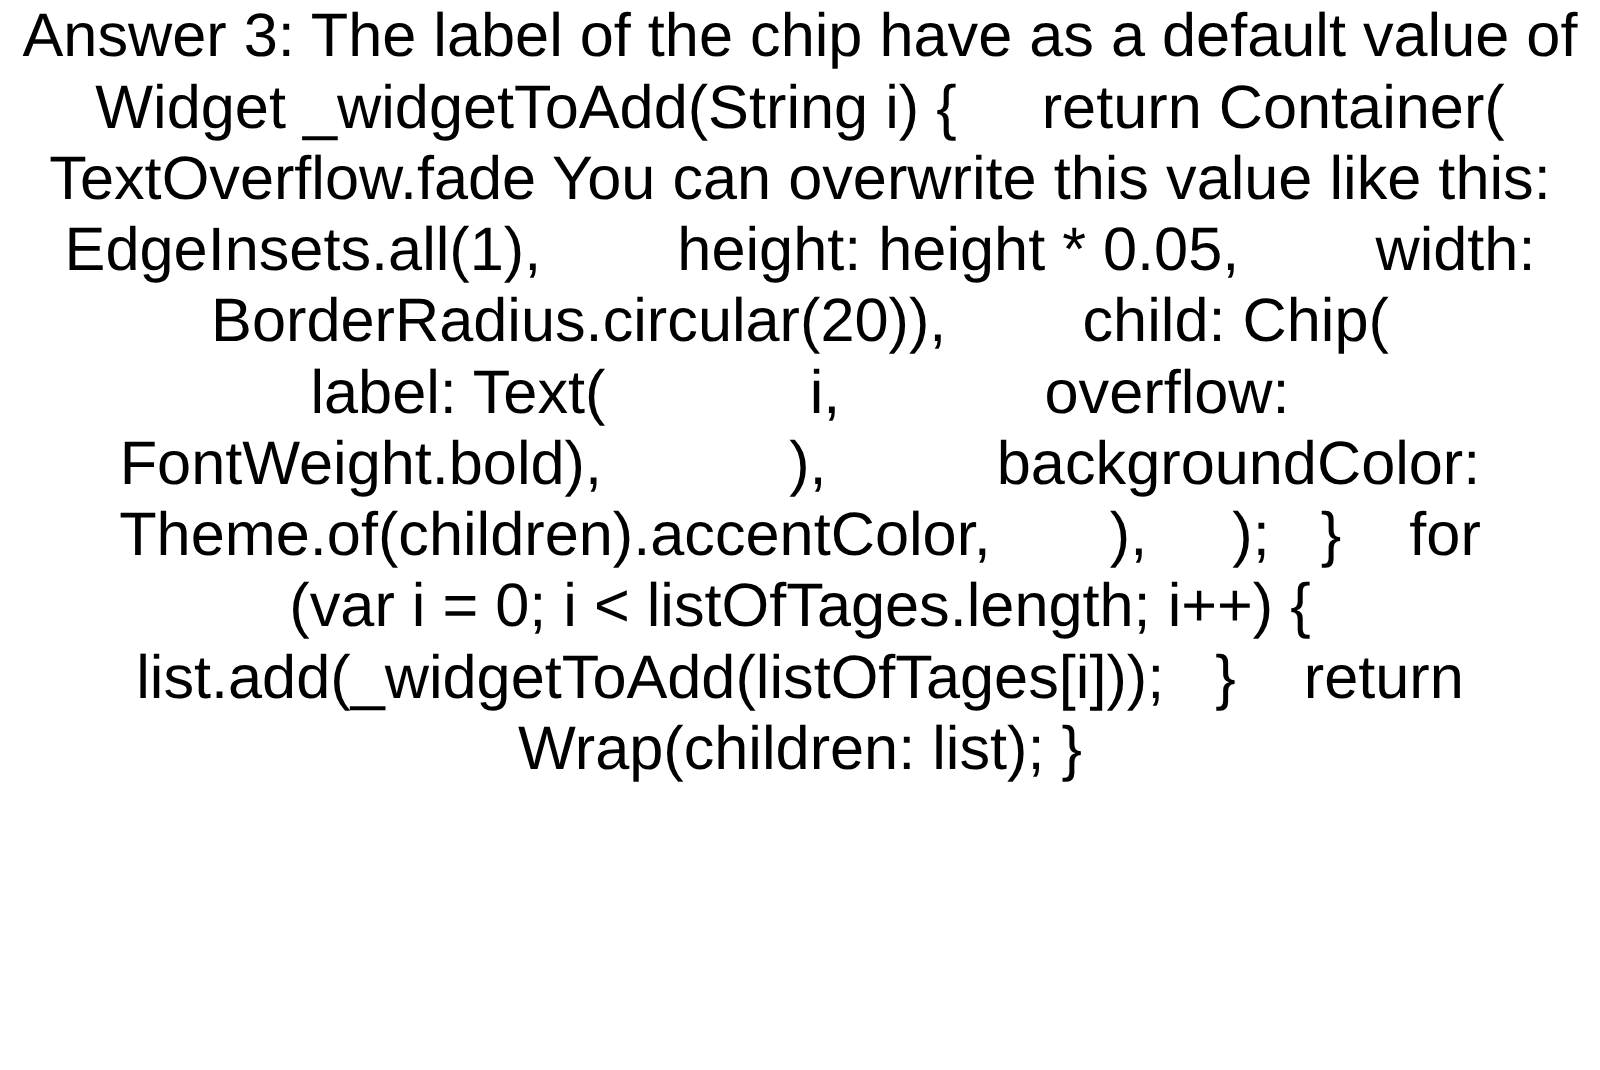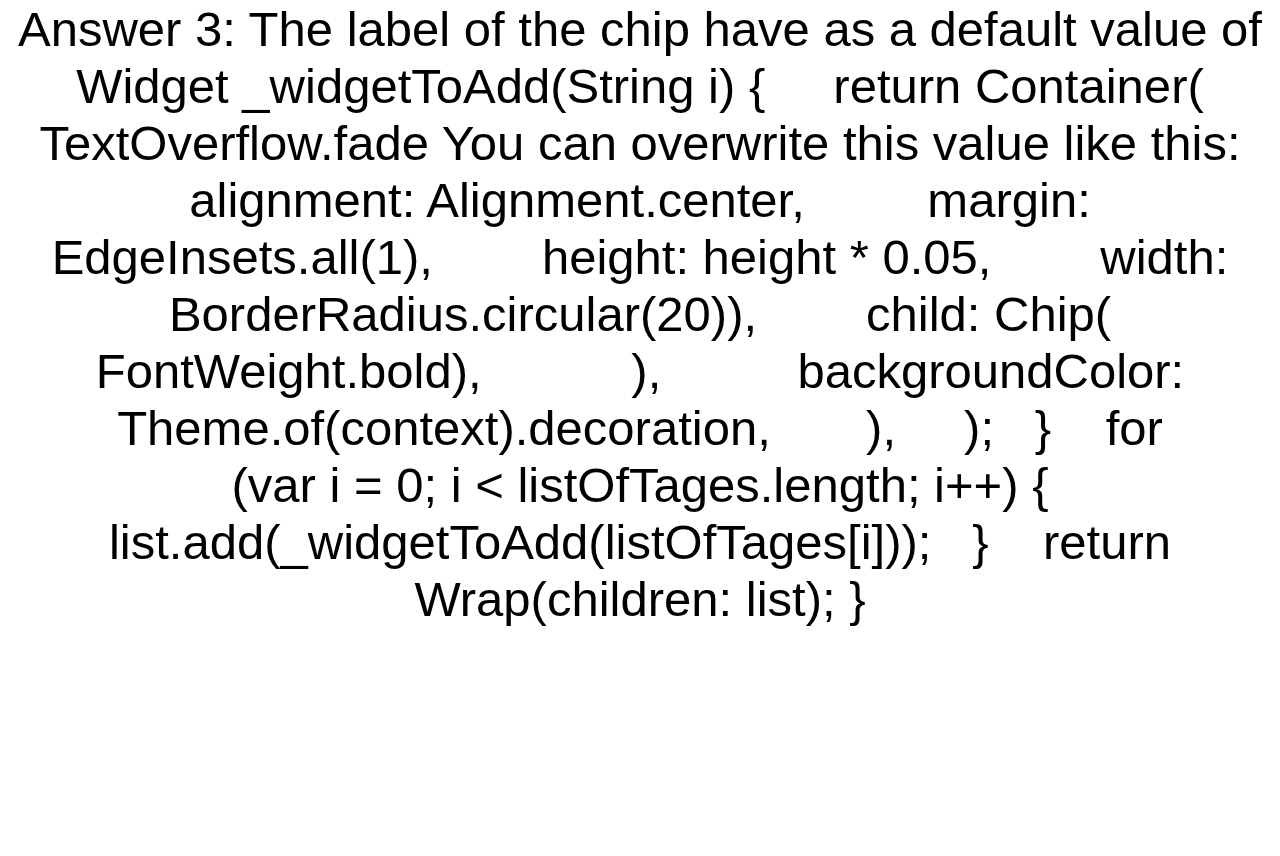--- a/index.html
+++ b/index.html
@@ -27,21 +27,21 @@
     white-space: pre;   
   }
 </style>
 </head>
 <body>
 
 <main class="answer">
   <div class="line">Answer 3: The label of the chip have as a default value of</div>
   <div class="line">Widget _widgetToAdd(String i) {     return Container(</div>
   <div class="line">TextOverflow.fade You can overwrite this value like this:</div>
-  <div class="line">alignment: Alignment.center,         margin:</div>
   <div class="line">EdgeInsets.all(1),        height: height * 0.05,        width:</div>
   <div class="line">BorderRadius.circular(20)),        child: Chip(</div>
+  <div class="line">label: Text(            i,            overflow:</div>
   <div class="line">FontWeight.bold),           ),          backgroundColor:</div>
-  <div class="line">Theme.of(context).decoration,       ),     );   }    for</div>
+  <div class="line">Theme.of(children).accentColor,       ),     );   }    for</div>
   <div class="line">(var i = 0; i &lt; listOfTages.length; i++) {</div>
   <div class="line">list.add(_widgetToAdd(listOfTages[i]));   }    return</div>
   <div class="line">Wrap(children: list); }</div>
 </main>
 
 </body></html>

